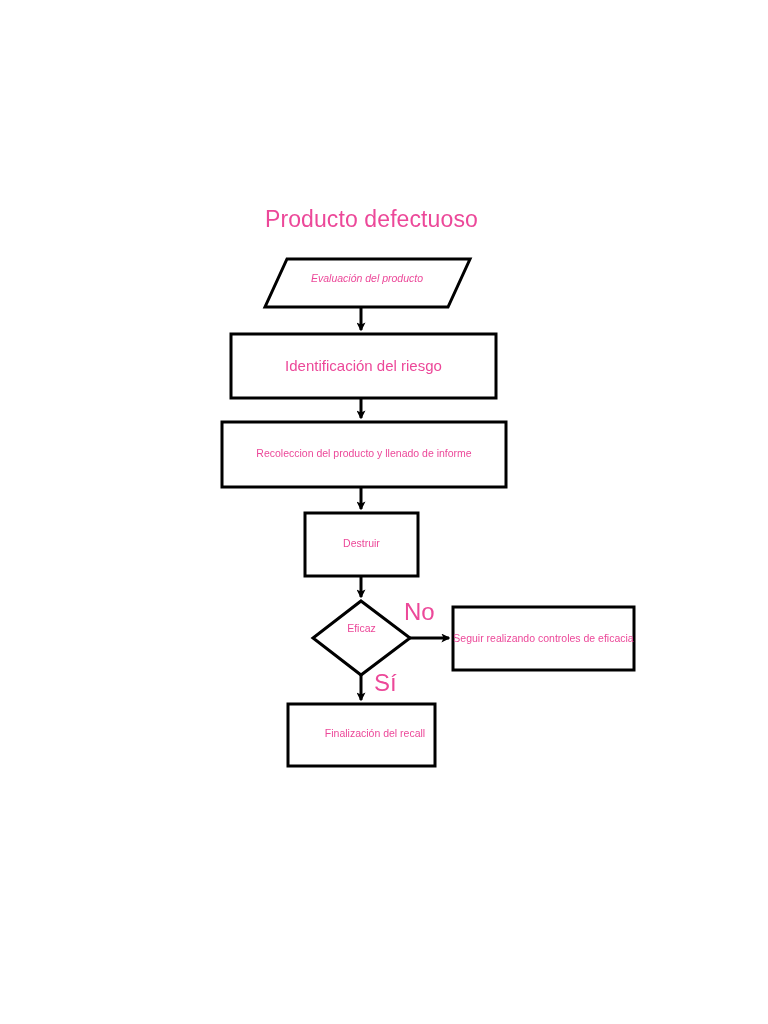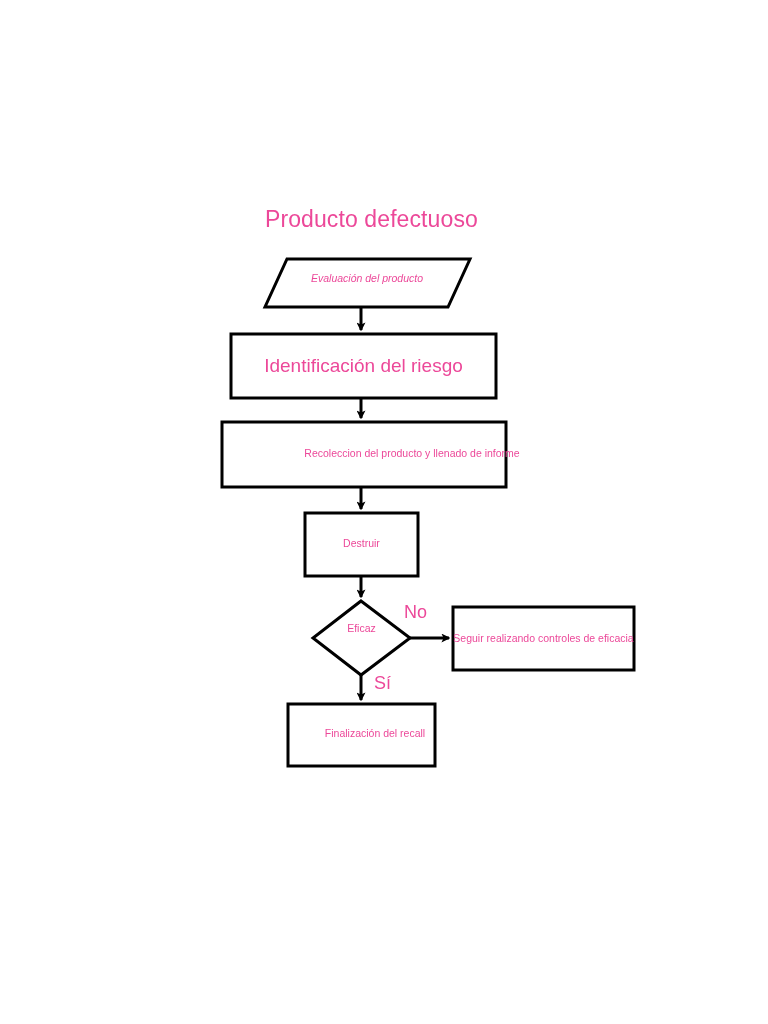--- a/index.html
+++ b/index.html
@@ -36,31 +36,31 @@
     font-size: 23px;
     line-height: 28px;
     letter-spacing: 0.1px;
   }
   .node-text {
     text-align: center;
     font-size: 10.5px;
     line-height: 13px;
   }
   .node-text.big {
-    font-size: 19px;
+    font-size: 15px;
     line-height: 26px;
   }
   .edge-label {
-    font-size: 18px;
+    font-size: 24px;
     line-height: 22px;
   }
   
   .t-evaluacion { left: 267px; top: 272px; width: 200px; font-style: italic; }
   .t-identificacion { left: 231px; top: 353px; width: 265px; }
-  .t-recoleccion { left: 222px; top: 447px; width: 284px; padding-left: 48px; }
+  .t-recoleccion { left: 222px; top: 447px; width: 284px; }
   .t-destruir { left: 305px; top: 537px; width: 113px; }
   .t-eficaz { left: 323px; top: 622px; width: 77px; }
   .t-seguir { left: 453px; top: 632px; width: 181px; }
   .t-finalizacion { left: 288px; top: 727px; width: 174px; }
   .l-no { left: 404px; top: 601px; }
   .l-si { left: 374px; top: 672px; }
 </style>
 </head>
 <body>
 

